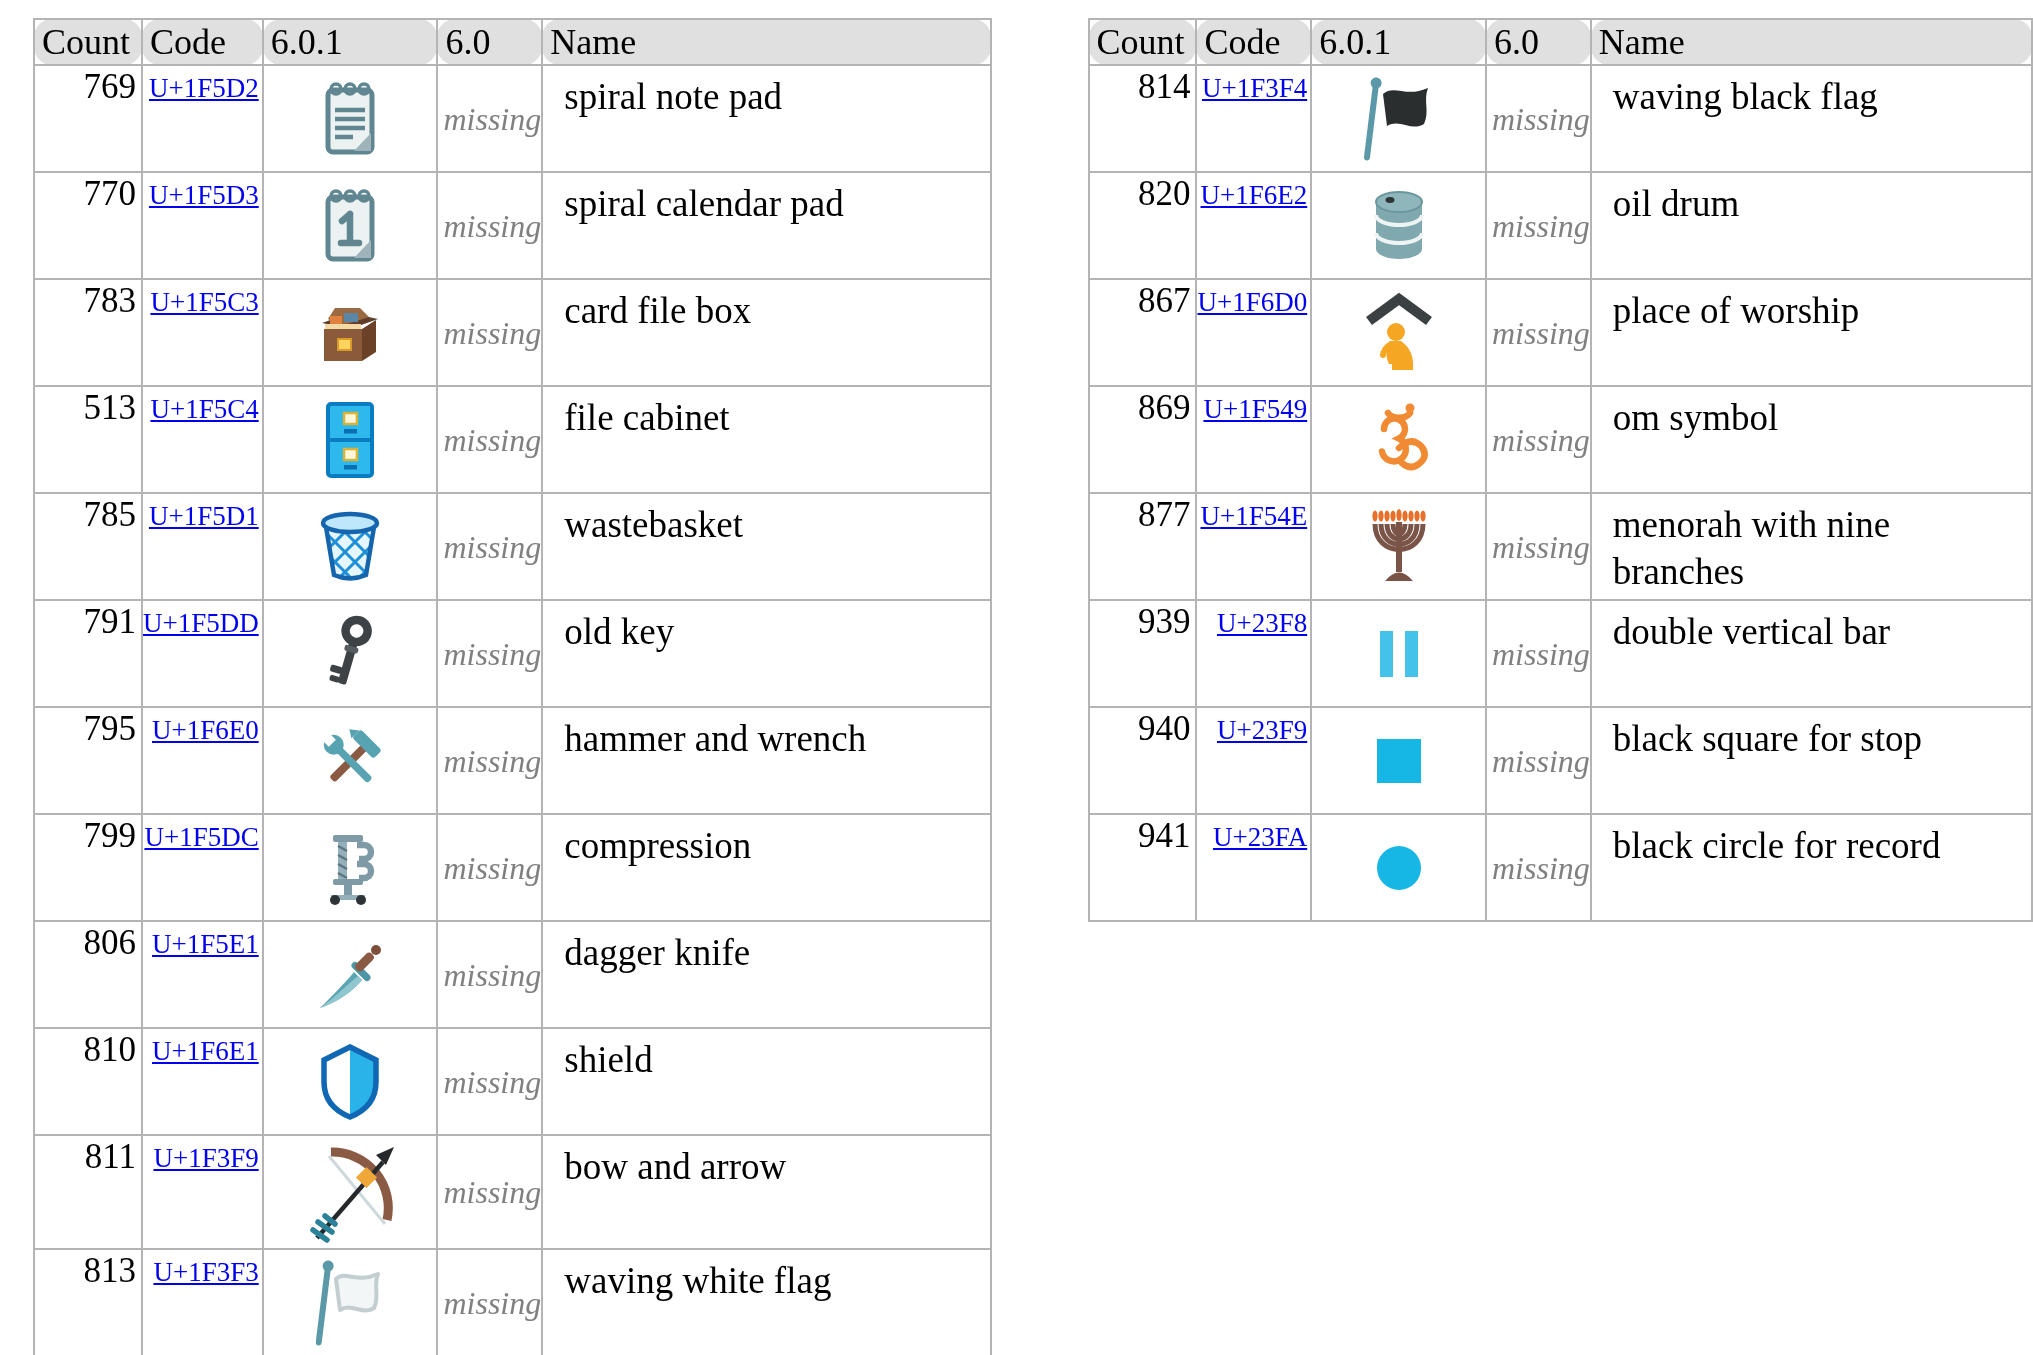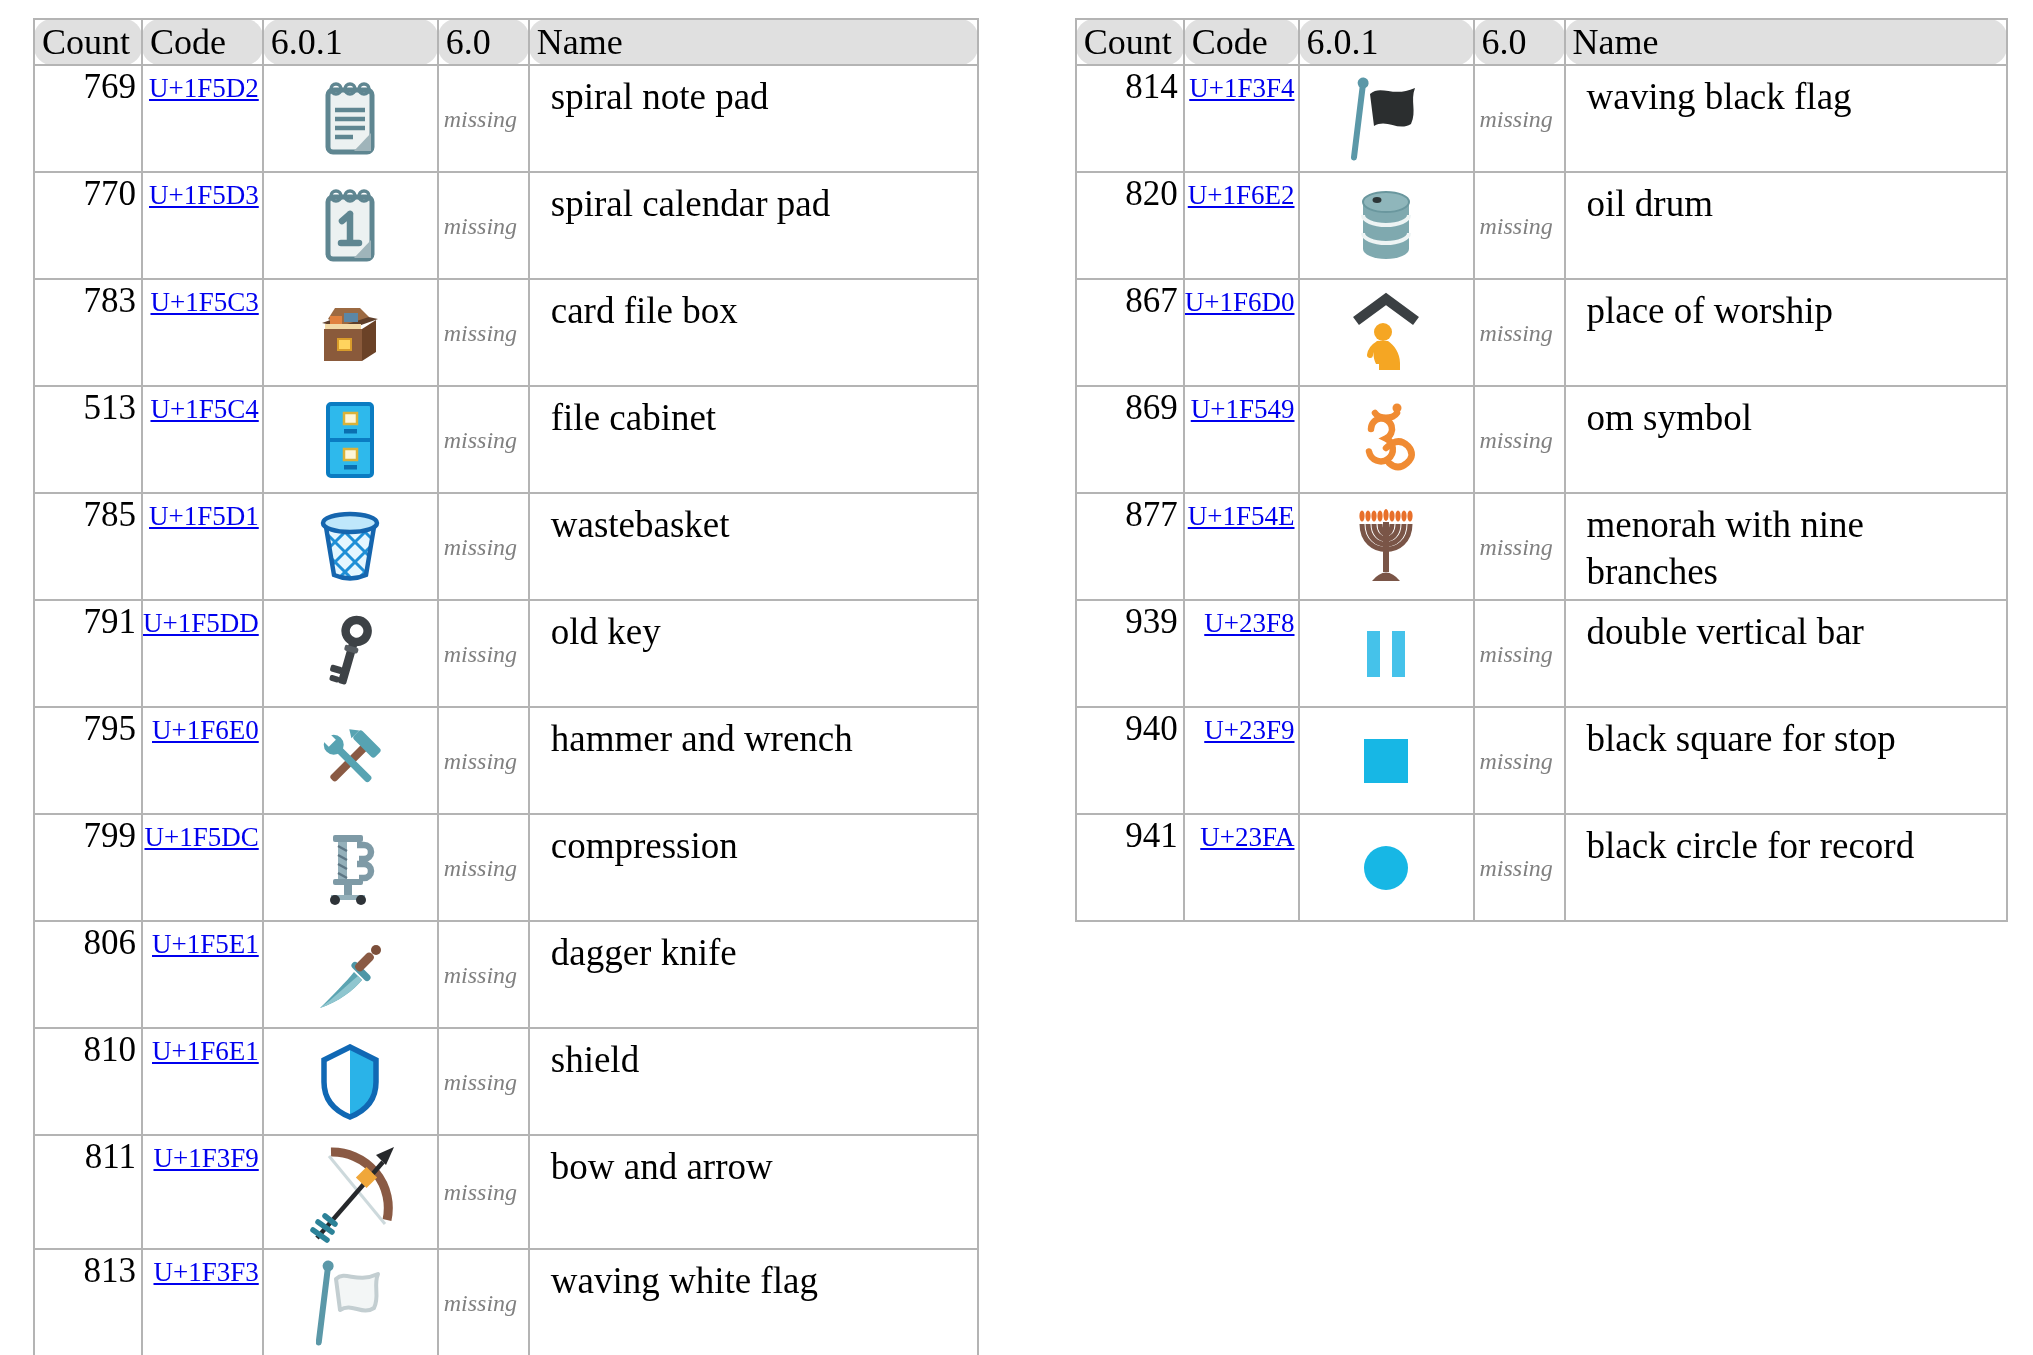--- a/index.html
+++ b/index.html
@@ -11,21 +11,21 @@
   th,td{border:2px solid var(--border,#b4b4b4);overflow:hidden;}
   th{background:var(--headerbg,#e0e0e0);font-weight:normal;font-size:36px;text-align:left;
      padding:1px 0 1px 7px;height:41px;box-sizing:border-box;white-space:nowrap;border-radius:18px;}
   tbody tr{height:107px;}
   td{vertical-align:top;background:#fff;}
   td.count{font-size:35px;text-align:right;padding:2px 5px 0 0;line-height:1.1;}
   td.code{padding:7px 3px 0 0;text-align:right;}
   td.code a{font-family:Liberation Serif, serif;font-size:27px;color:var(--link,#0000ee);
      text-decoration:underline;white-space:nowrap;}
   td.emoji{text-align:center;vertical-align:middle;padding:2px 0;line-height:0;}
-  td.v60{font-size:24px;font-style:italic;color:var(--missing,#808080);vertical-align:middle;
+  td.v60{font-size:32px;font-style:italic;color:var(--missing,#808080);vertical-align:middle;
      padding:0 0 0 5px;line-height:1;}
   td.name{font-size:37px;padding:8px 8px 0 21px;line-height:1.27;}
   .c-count{width:108px}.c-code{width:110px}.c-emoji{width:175px}.c-60{width:91px}
   .t-left .c-name{width:449px}.t-right .c-name{width:442px}
   svg{display:inline-block;}
 </style>
 </head>
 <body>
 
 <div class="page">

